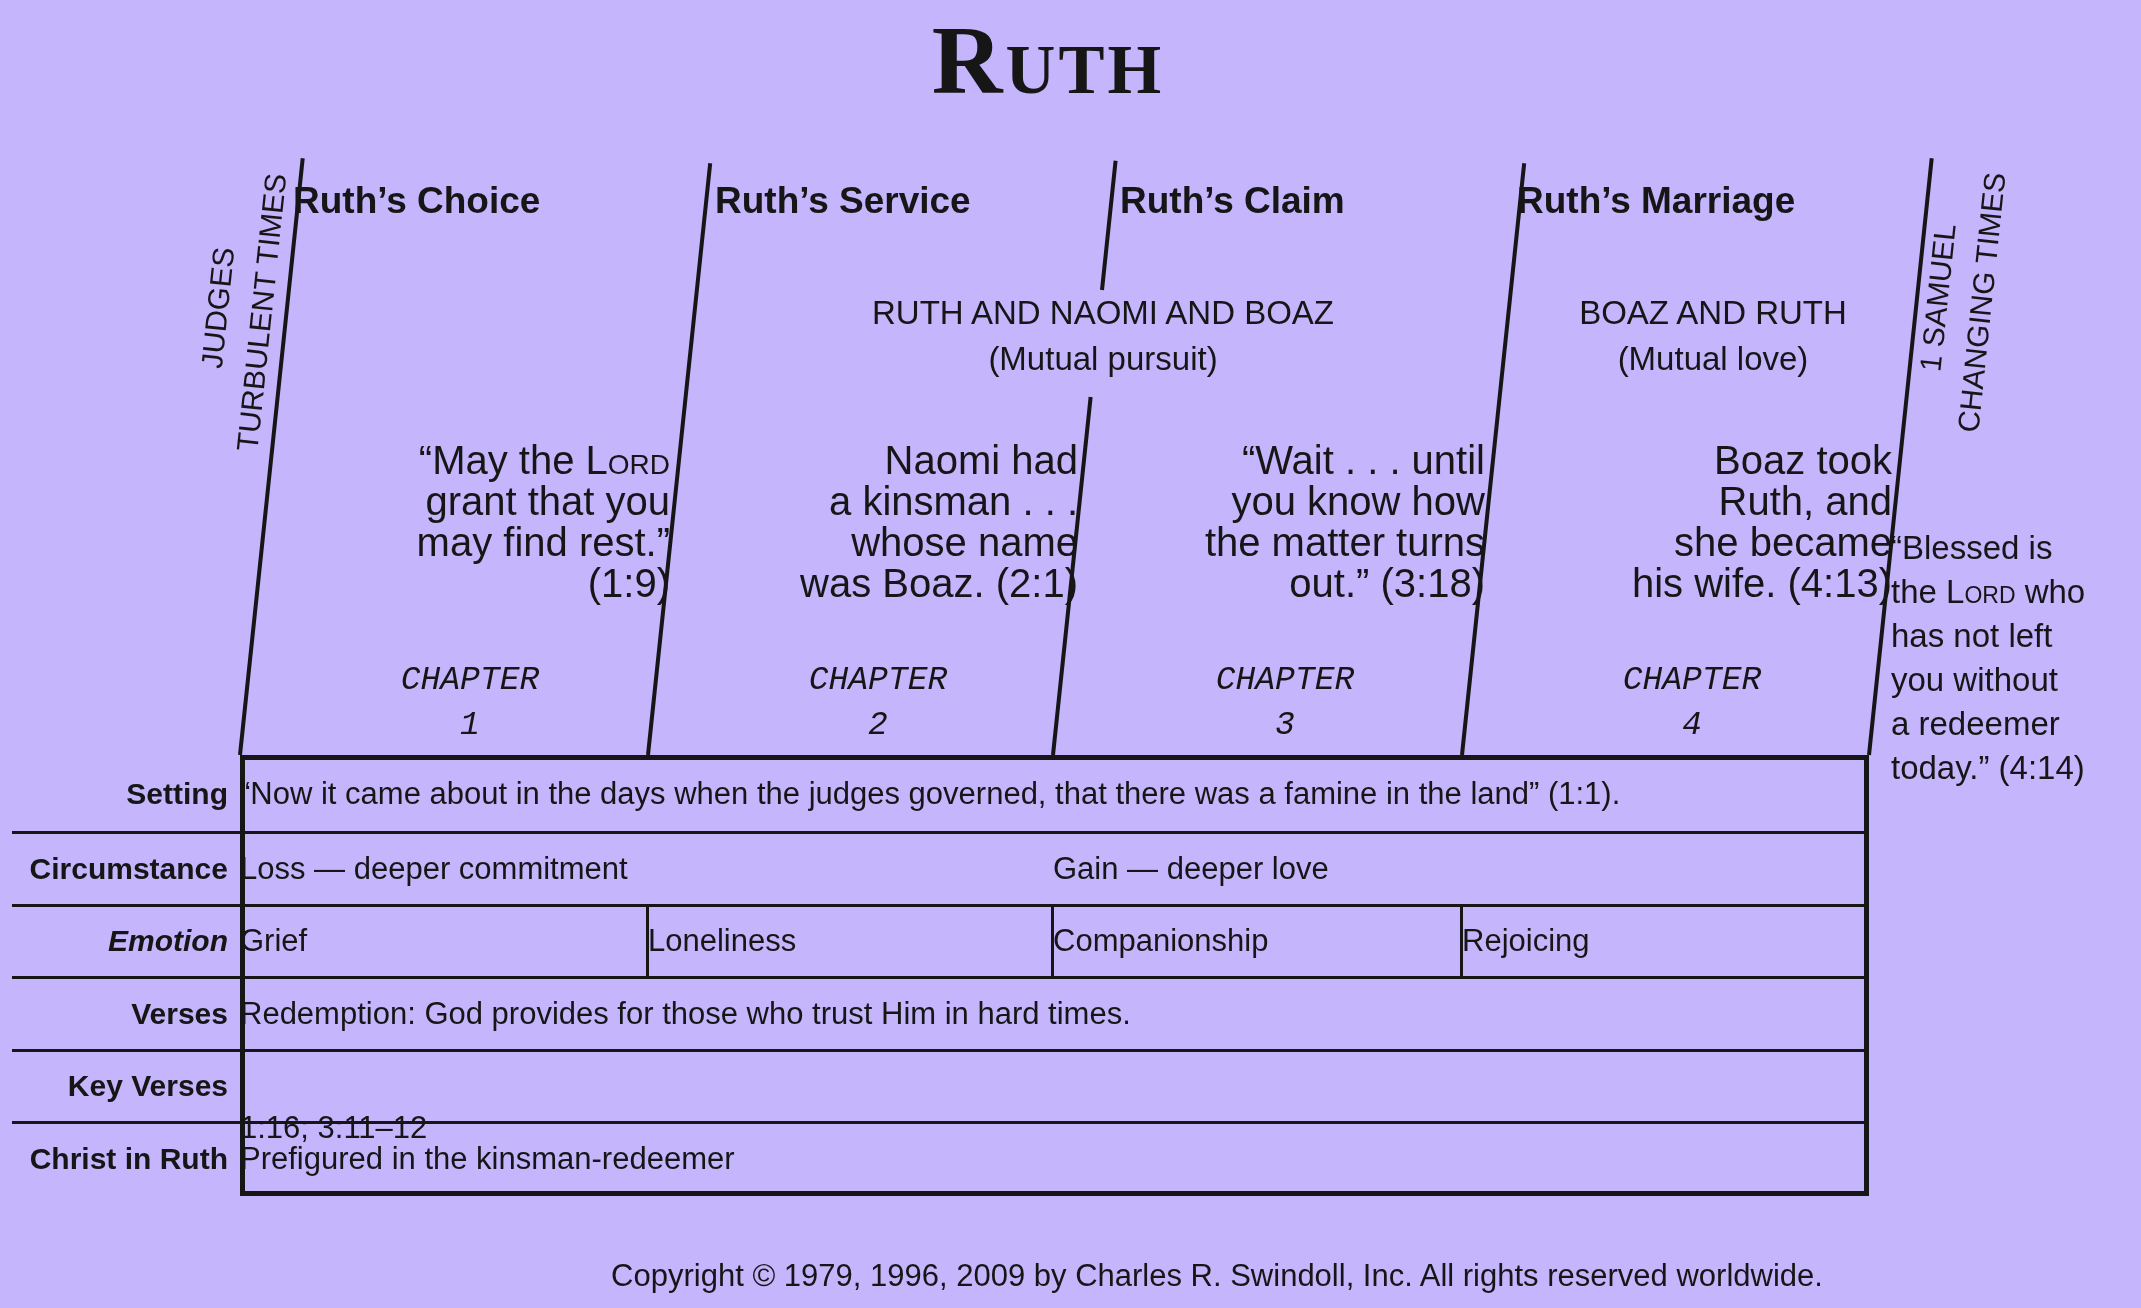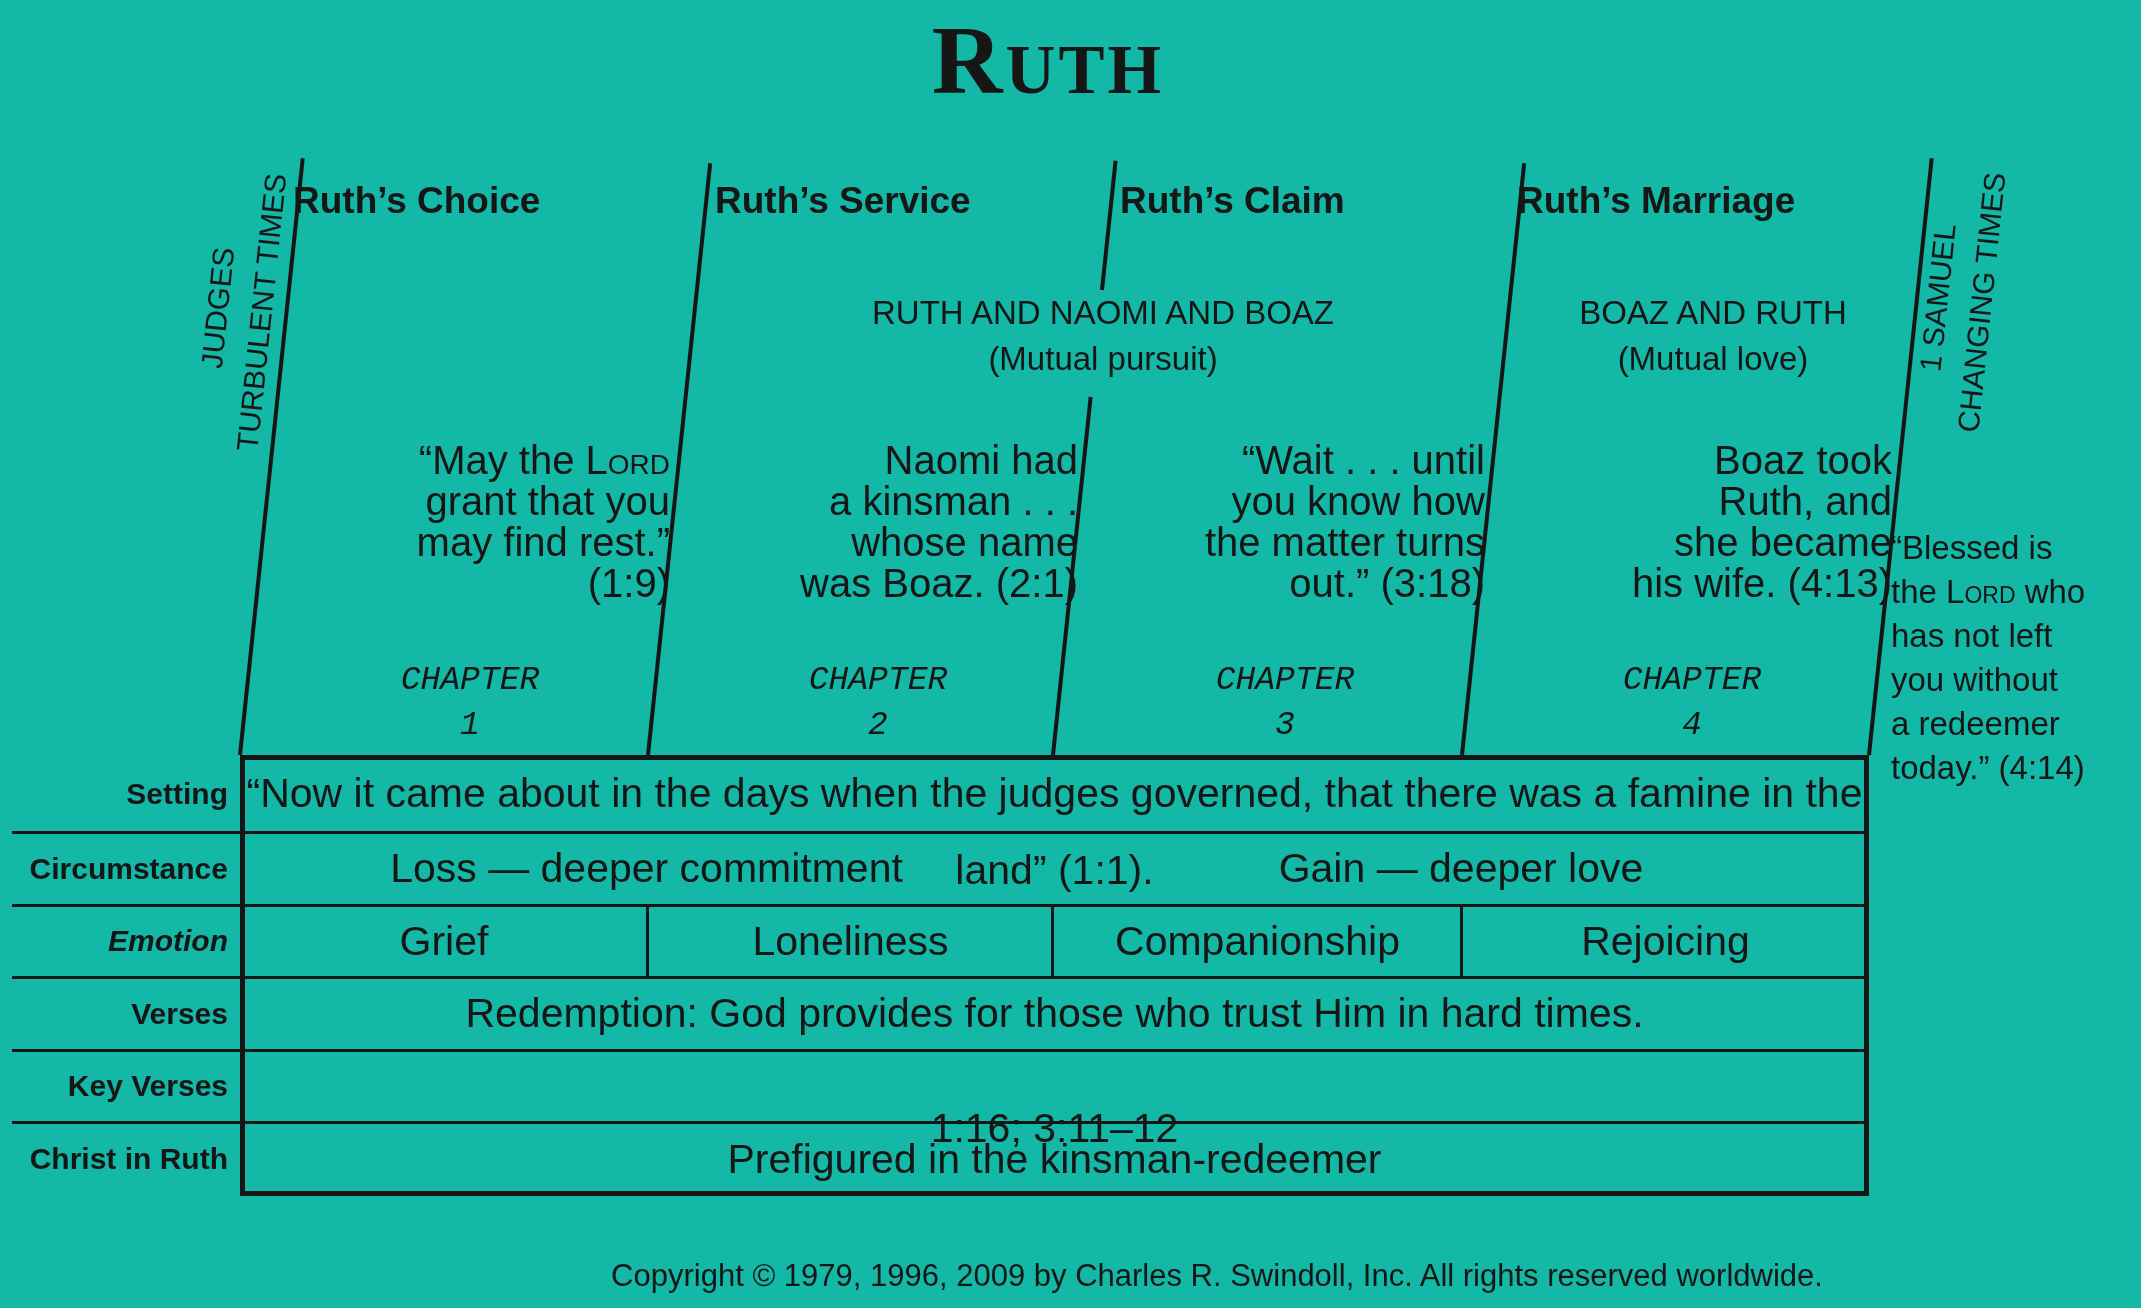--- a/index.html
+++ b/index.html
@@ -1,19 +1,19 @@
 <!DOCTYPE html>
 <html><head>
 <meta charset="utf-8">
 <style>
   html,body{margin:0;padding:0;background:#ffffff;}
   #canvas{
     position:relative;
     width:2141px;height:1308px;
-    background:#14b8a6;
+    background:#c4b5fd;
     font-family:"Liberation Sans",sans-serif;
     color:#161616;
     overflow:hidden;
   }
   
   .title{
     position:absolute;left:0;top:10px;width:2096px;
     text-align:center;
     font-family:"Liberation Serif",serif;
     font-weight:bold;
@@ -91,21 +91,21 @@
     position:absolute;left:8px;width:220px;
     text-align:right;font-weight:bold;font-size:30px;
   }
   .rl1{top:755px;line-height:77px;}
   .rl2{top:832px;line-height:73px;}
   .rl3{top:905px;line-height:72px;font-style:italic;}
   .rl4{top:977px;line-height:73px;}
   .rl5{top:1050px;line-height:72px;}
   .rl6{top:1122px;line-height:74px;}
   .cell{
-    position:absolute;text-align:center;font-size:41px;
+    position:absolute;font-size:31px;
   }
   .cell-setting{left:240px;width:1629px;top:755px;line-height:77px;}
   .cell-circ-a{left:240px;width:813px;top:832px;line-height:73px;}
   .cell-circ-b{left:1053px;width:816px;top:832px;line-height:73px;}
   .cell-emo-1{left:240px;width:408px;top:905px;line-height:72px;}
   .cell-emo-2{left:648px;width:405px;top:905px;line-height:72px;}
   .cell-emo-3{left:1053px;width:409px;top:905px;line-height:72px;}
   .cell-emo-4{left:1462px;width:407px;top:905px;line-height:72px;}
   .cell-theme{left:240px;width:1629px;top:977px;line-height:73px;}
   .cell-verses{left:240px;width:1629px;top:1092px;line-height:72px;}

